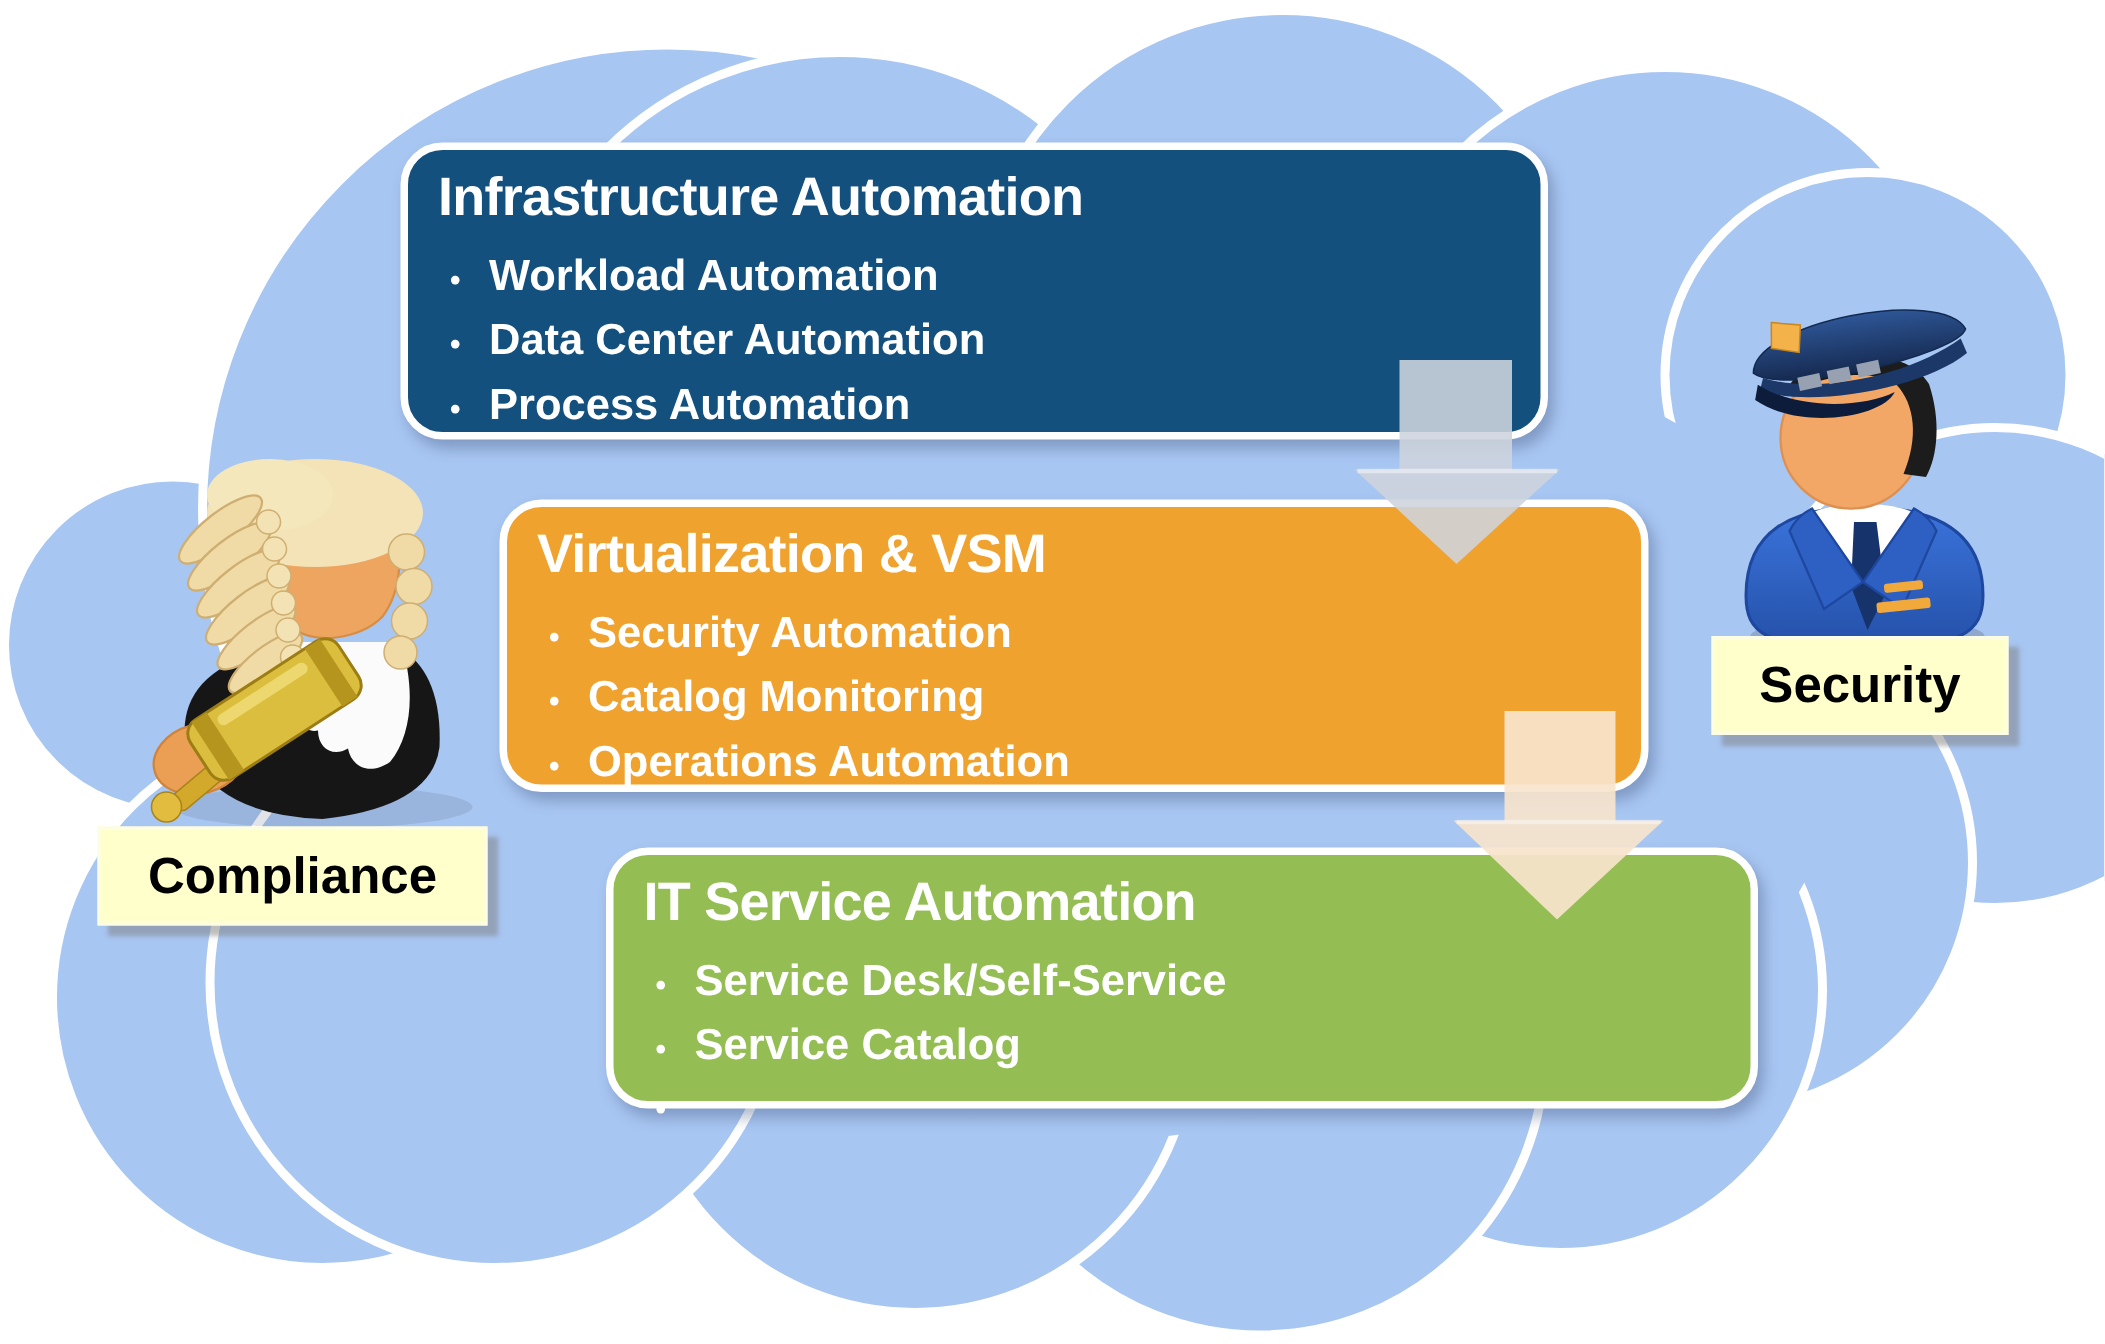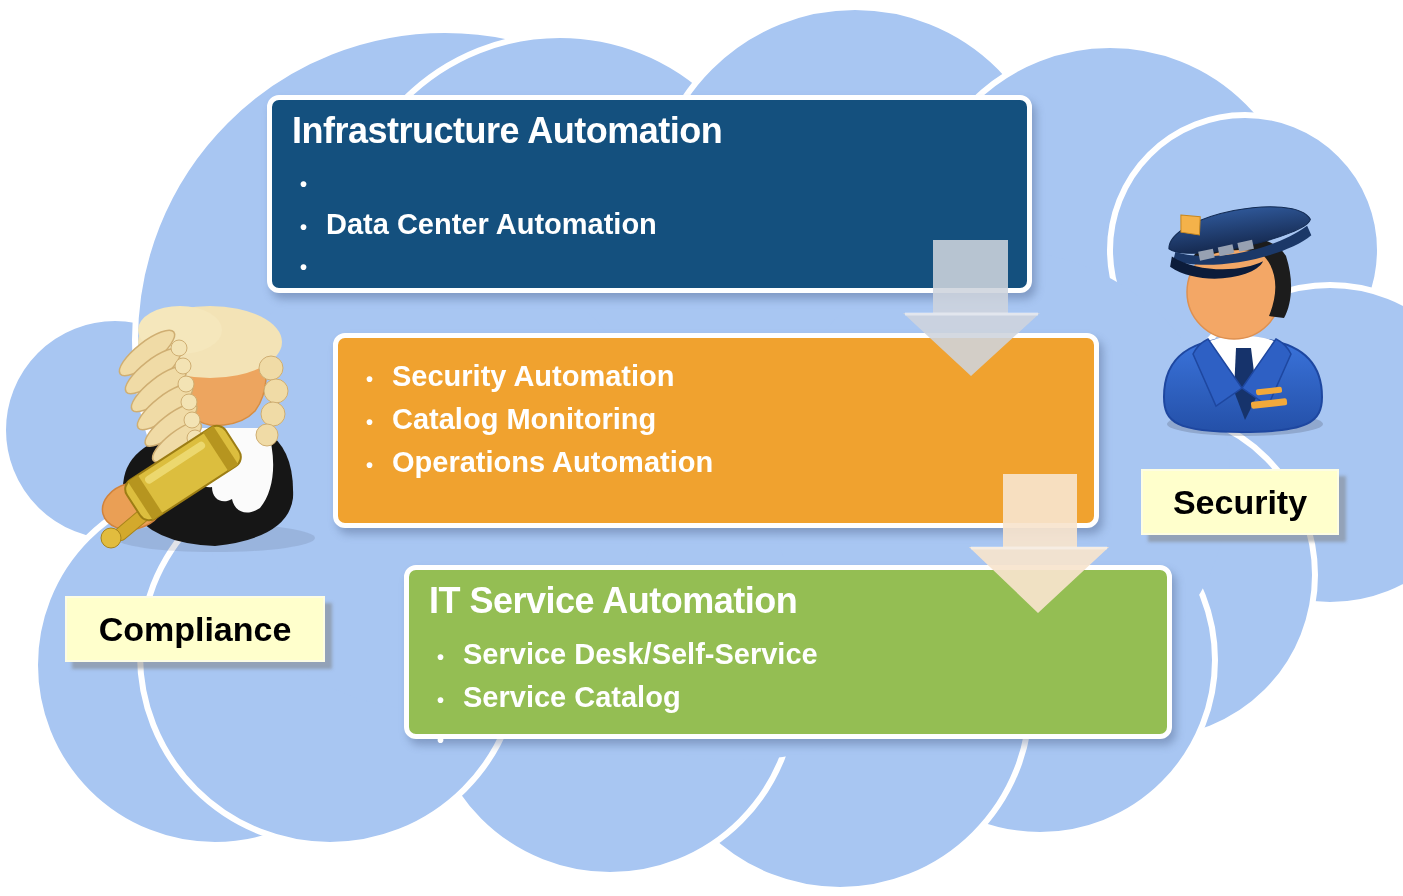--- a/index.html
+++ b/index.html
@@ -6,42 +6,42 @@
   #scene{
     position:relative;width:1403px;height:896px;overflow:hidden;background:#ffffff;
     font-family:"Liberation Sans", sans-serif;
   }
   #scene svg{position:absolute;left:0;top:0;}
   .layer{position:absolute;left:0;top:0;width:1403px;height:896px;pointer-events:none;}
 
   
   .box{
     position:absolute;box-sizing:border-box;color:#ffffff;
-    border:5px solid #ffffff;border-radius:12px;
+    border:5px solid #ffffff;border-radius:28px;
     padding:8px 10px 0 20px;
     box-shadow:4px 6px 9px rgba(70,90,130,0.40);
   }
   .box h2{
     margin:0;font-size:36px;line-height:46px;font-weight:700;letter-spacing:-0.5px;
     white-space:nowrap;
   }
   .box ul{list-style:none;margin:10px 0 0 8px;padding:0;}
   .box li{display:flex;align-items:baseline;font-size:29px;line-height:40px;font-weight:700;white-space:nowrap;}
   .box li .dot{width:26px;font-size:20px;flex:0 0 26px;}
   #box-infra{left:267px;top:95px;width:765px;height:198px;background:#14507E;}
   #box-virt {left:333px;top:333px;width:766px;height:195px;background:#F0A22F;}
   #box-itsa {left:404px;top:565px;width:768px;height:174px;background:#94BE53;}
 
   
   .tag{
     position:absolute;display:flex;align-items:center;justify-content:center;
     background:#FFFFCC;color:#000;
     border:2px solid #FDFDE4;
     box-shadow:7px 7px 3px rgba(125,125,125,0.50);
-    font-size:34px;font-weight:700;white-space:nowrap;margin-top:45px;
+    font-size:34px;font-weight:700;white-space:nowrap;
   }
   #tag-compliance{left:65px;top:551px;width:256px;height:62px;justify-content:center;}
   #tag-security {left:1141px;top:424px;width:194px;height:62px;}
 </style>
 </head>
 <body>
 
 <div id="scene">
 
   <svg class="layer" width="1403" height="896" viewBox="0 0 1403 896">
@@ -65,32 +65,35 @@
       <circle cx="1000" cy="480" r="230"></circle>
       <circle cx="430" cy="480" r="230"></circle>
     </g>
   </svg>
 
   <div class="box" id="box-infra">
     <h2>Infrastructure Automation</h2>
     <ul>
       <li>
           <span class="dot">•</span>
+          <span>Workload Automation</span>
         </li>
       <li>
           <span class="dot">•</span>
           <span>Data Center Automation</span>
         </li>
       <li>
           <span class="dot">•</span>
+          <span>Process Automation</span>
         </li>
     </ul>
   </div>
 
   <div class="box" id="box-virt">
+    <h2>Virtualization &amp; VSM</h2>
     <ul>
       <li>
           <span class="dot">•</span>
           <span>Security Automation</span>
         </li>
       <li>
           <span class="dot">•</span>
           <span>Catalog Monitoring</span>
         </li>
       <li>

